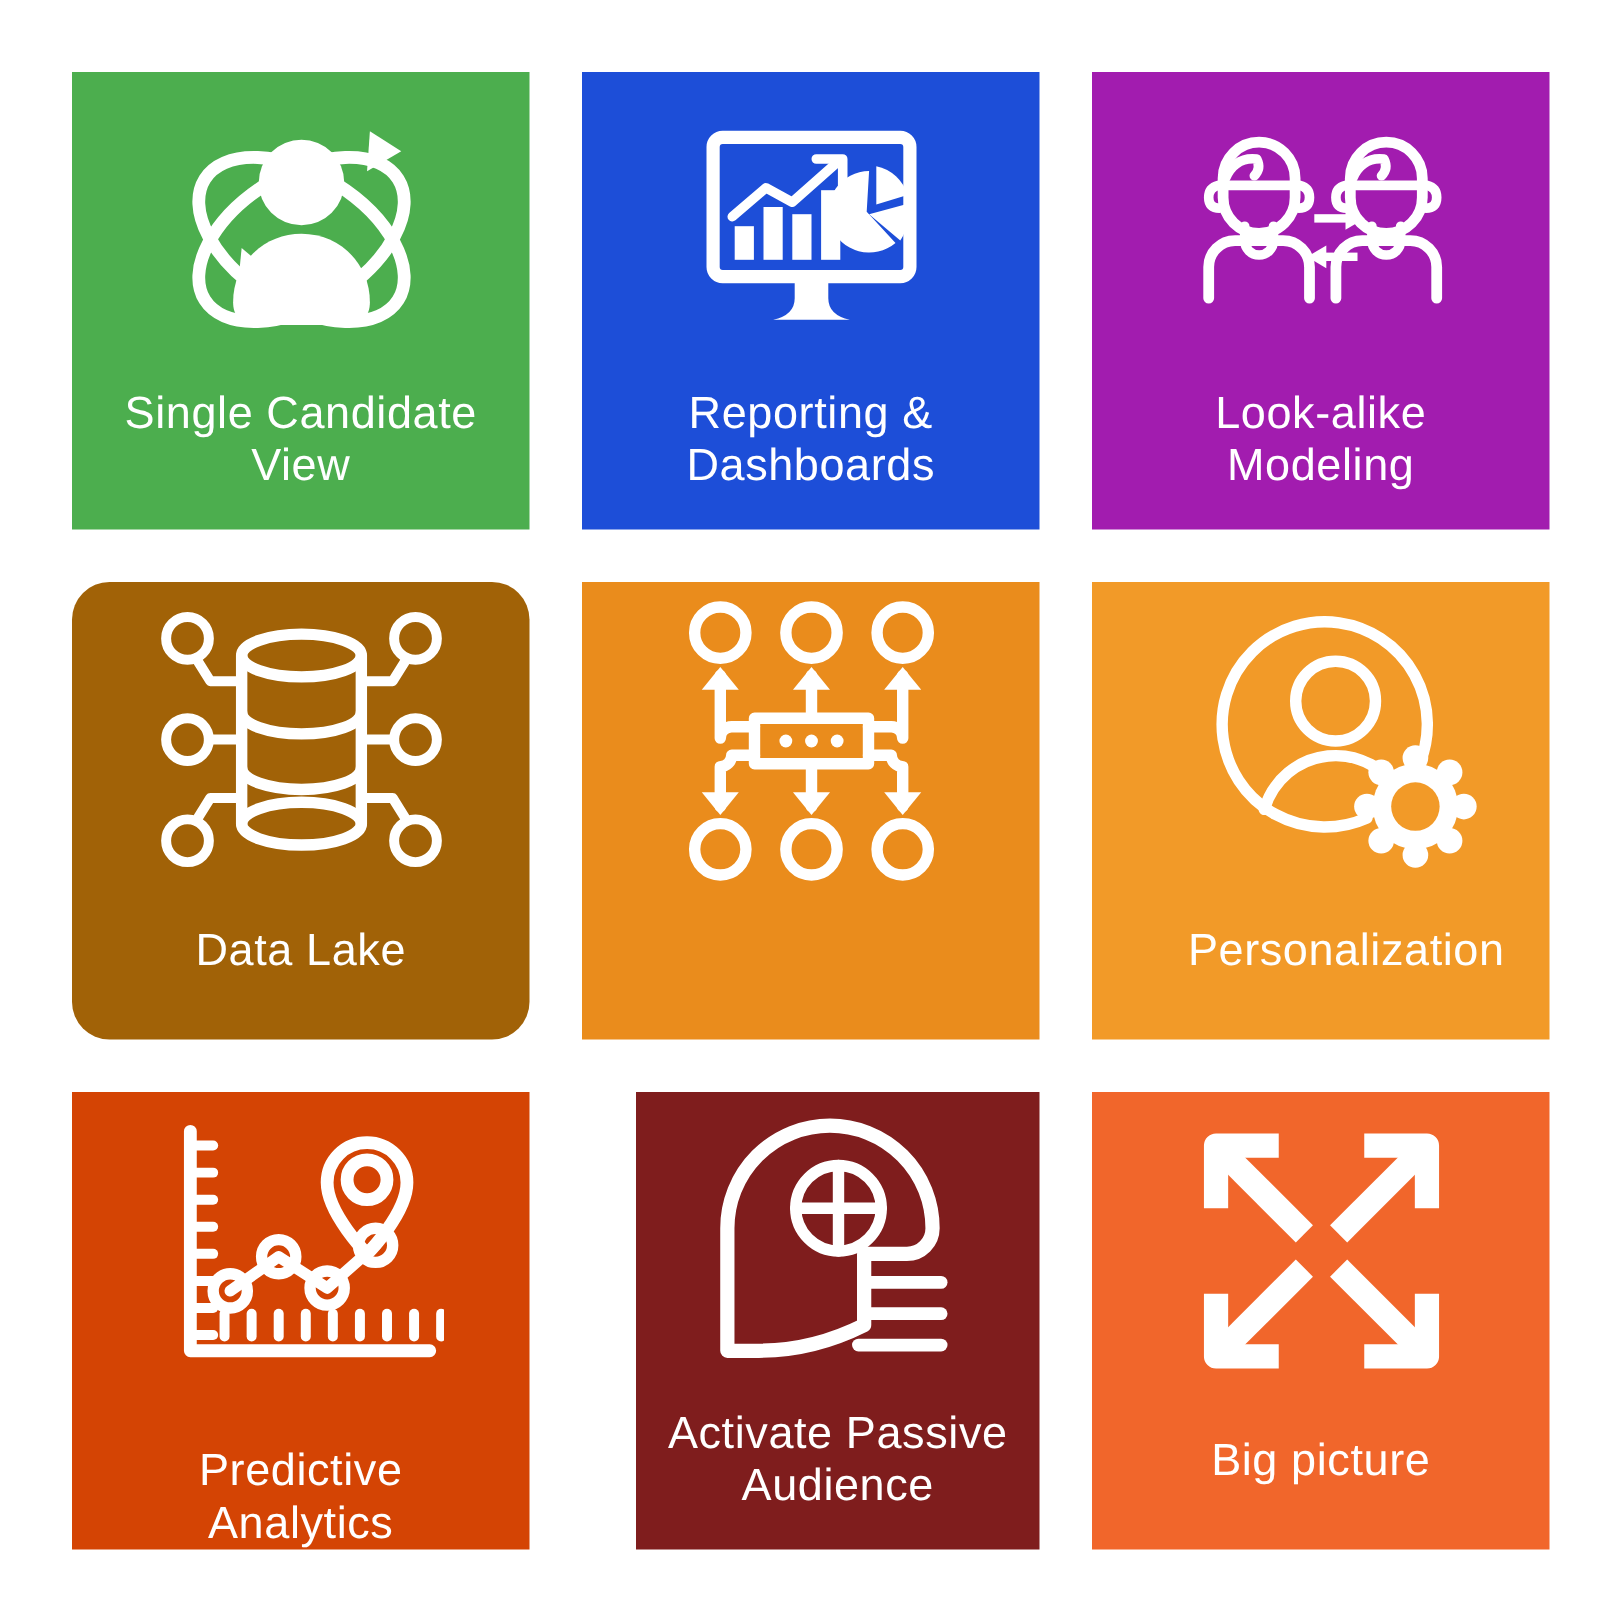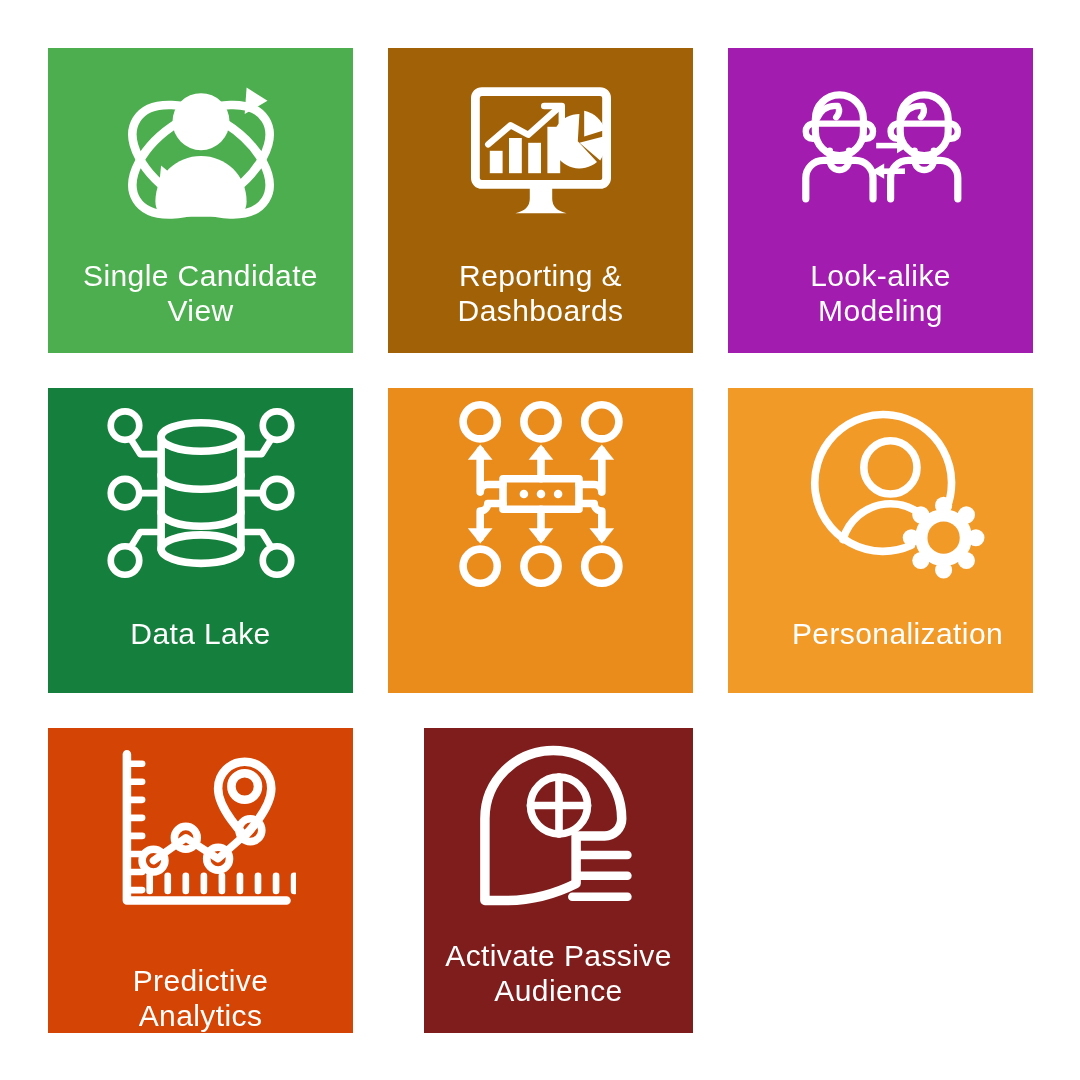--- a/index.html
+++ b/index.html
@@ -81,21 +81,21 @@
         <ellipse cx="100" cy="106" rx="80" ry="46" transform="rotate(32 100 106)"></ellipse>
         <ellipse cx="100" cy="106" rx="80" ry="46" transform="rotate(-32 100 106)"></ellipse>
       </g>
       <path d="M148 30 l22 14 -24 14 z" fill="#fff" stroke="none"></path>
       <path d="M58 112 l36 30 -40 10 z" fill="#fff" stroke="none"></path>
     </svg>
       </div>
       <div class="tile-label">Single Candidate
 View</div>
     </div>
-    <div class="tile" style="background: #a16207;">
+    <div class="tile" style="background: #1d4ed8;">
       <div class="tile-icon">
         <svg width="190" height="160" viewBox="0 0 200 200" fill="none" stroke="#ffffff" stroke-width="9" stroke-linecap="round" stroke-linejoin="round">
       <rect x="18" y="22" width="164" height="116" rx="8" stroke="#fff" stroke-width="11" fill="none"></rect>
       <g fill="#fff" stroke="none">
         <rect x="36" y="96" width="16" height="28"></rect>
         <rect x="60" y="80" width="16" height="44"></rect>
         <rect x="84" y="86" width="16" height="38"></rect>
         <rect x="108" y="66" width="16" height="58"></rect>
       </g>
       <path d="M34 88 L62 64 L84 76 L120 44" stroke="#fff" stroke-width="8" fill="none"></path>
@@ -136,21 +136,21 @@
         <rect x="94" y="86" width="30" height="7"></rect>
         <path d="M120 80 l16 9.5 -16 9.5z"></path>
         <rect x="100" y="118" width="30" height="7"></rect>
         <path d="M104 112 l-16 9.5 16 9.5z"></path>
       </g>
         </svg>
       </div>
       <div class="tile-label">Look-alike
 Modeling</div>
     </div>
-    <div class="tile one-line" style="background: #15803d;">
+    <div class="tile one-line" style="background: #a16207; border-radius: 25px;">
       <div class="tile-icon">
         <svg width="190" height="190" viewBox="0 0 200 200" fill="none" stroke="#ffffff" stroke-width="9" stroke-linecap="round" stroke-linejoin="round">
       <g stroke="#fff" stroke-width="8" fill="none">
         <ellipse cx="100" cy="40" rx="42" ry="15"></ellipse>
         <path d="M58 40 v118"></path>
         <path d="M142 40 v118"></path>
         <ellipse cx="100" cy="158" rx="42" ry="15"></ellipse>
         <path d="M58 80 a42 15 0 0 0 84 0"></path>
         <path d="M58 119 a42 15 0 0 0 84 0"></path>
       </g>
@@ -274,13 +274,32 @@
       <g stroke="#fff" stroke-width="9">
         <path d="M120 122 h52"></path>
         <path d="M120 144 h52"></path>
         <path d="M114 166 h58"></path>
       </g>
     </svg>
       </div>
       <div class="tile-label">Activate Passive
 Audience</div>
     </div>
+    <div class="tile one-line" style="background: rgb(241, 102, 43);">
+      <div class="tile-icon">
+        <svg width="190" height="190" viewBox="0 0 200 200" fill="none" stroke="#ffffff" stroke-width="9" stroke-linecap="round" stroke-linejoin="round">
+      <g stroke="#fff" stroke-width="17" fill="none" stroke-linecap="butt">
+        <path d="M34 34 L88 88"></path>
+        <path d="M166 34 L112 88"></path>
+        <path d="M34 166 L88 112"></path>
+        <path d="M166 166 L112 112"></path>
+      </g>
+      <g stroke="#fff" stroke-width="17" fill="none" stroke-linecap="butt">
+        <path d="M26 70 V26 H70"></path>
+        <path d="M174 70 V26 H130"></path>
+        <path d="M26 130 V174 H70"></path>
+        <path d="M174 130 V174 H130"></path>
+      </g>
+    </svg>
+      </div>
+      <div class="tile-label">Big picture</div>
+    </div>
   </div>
 
 </body></html>

